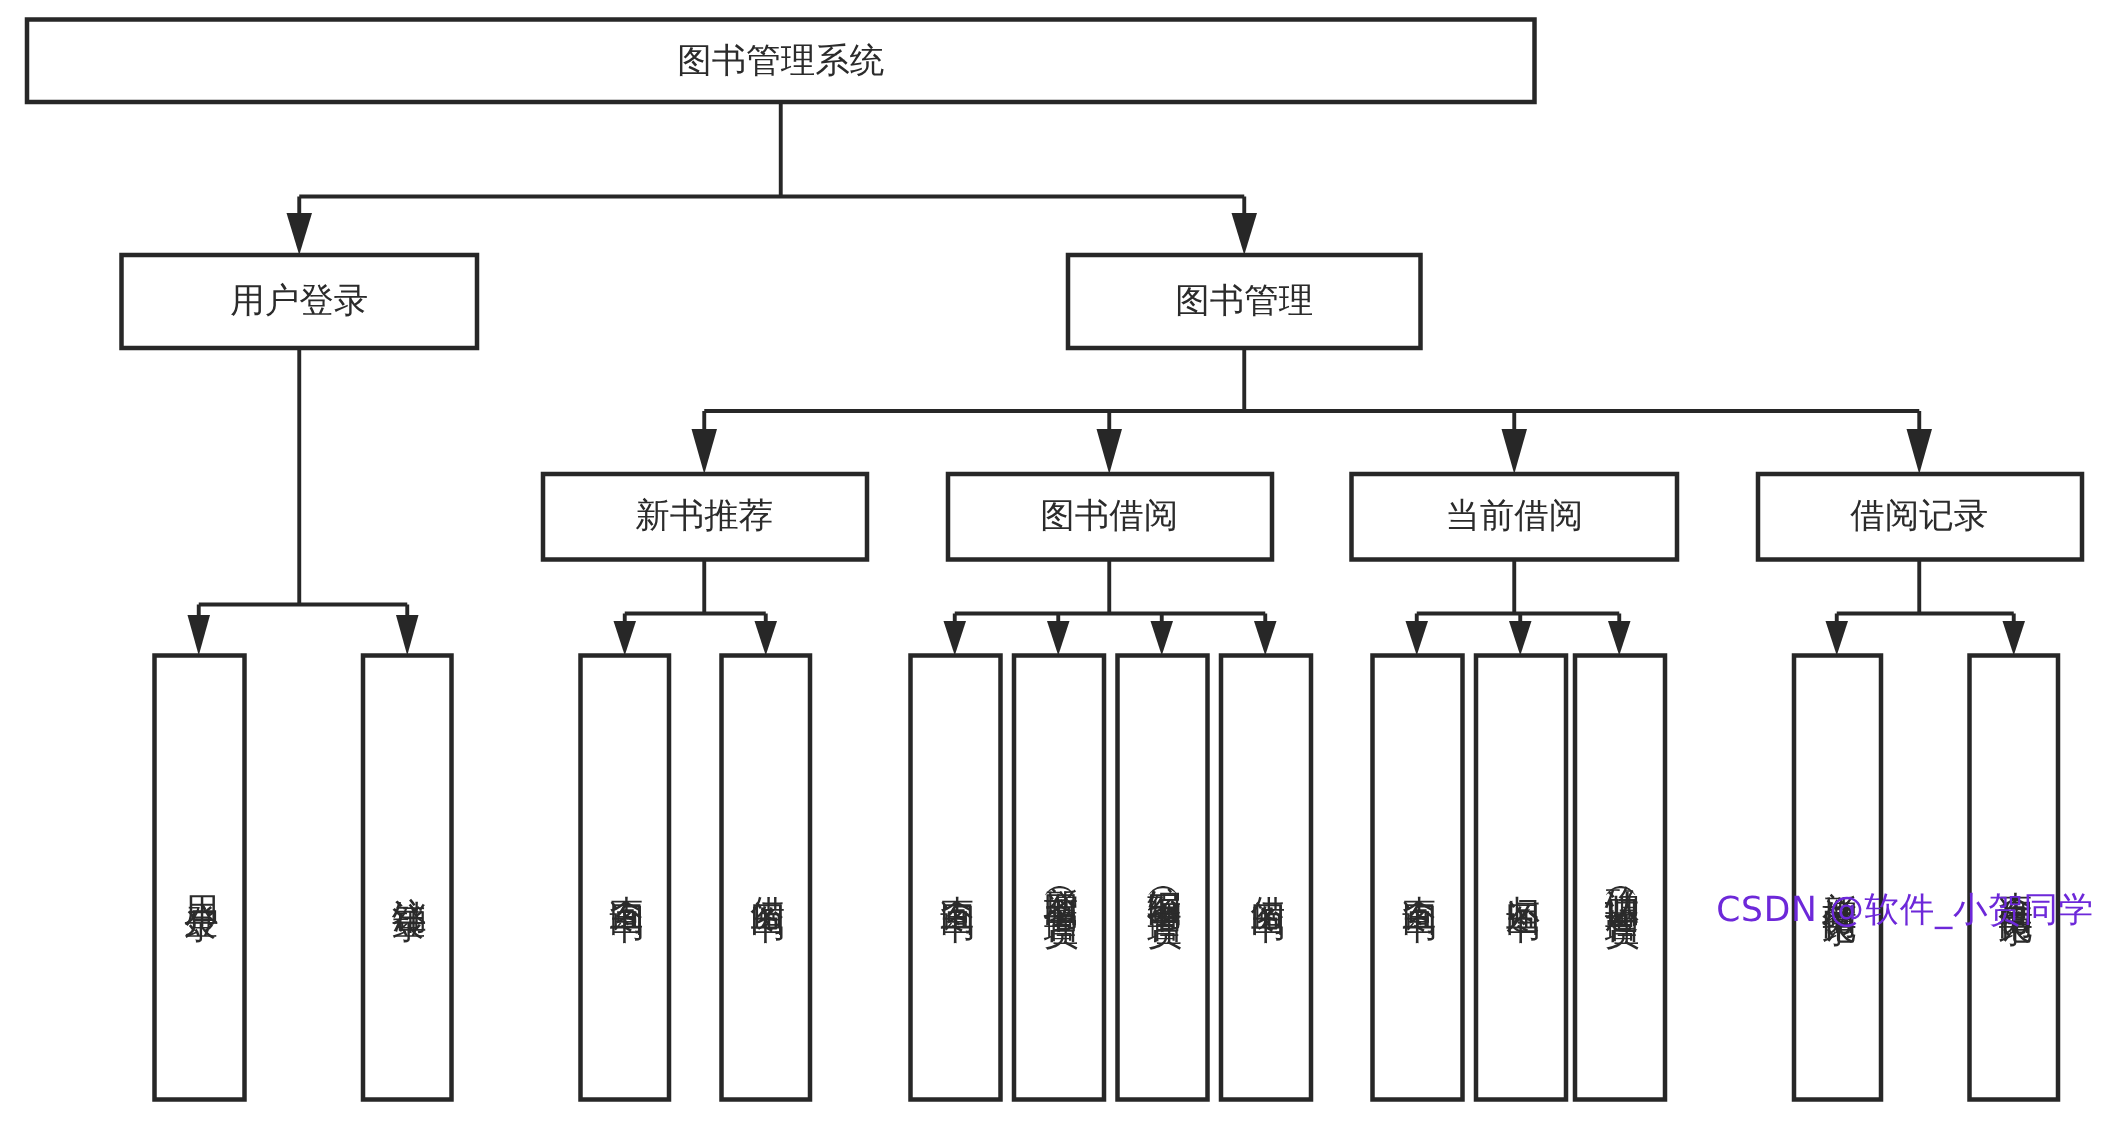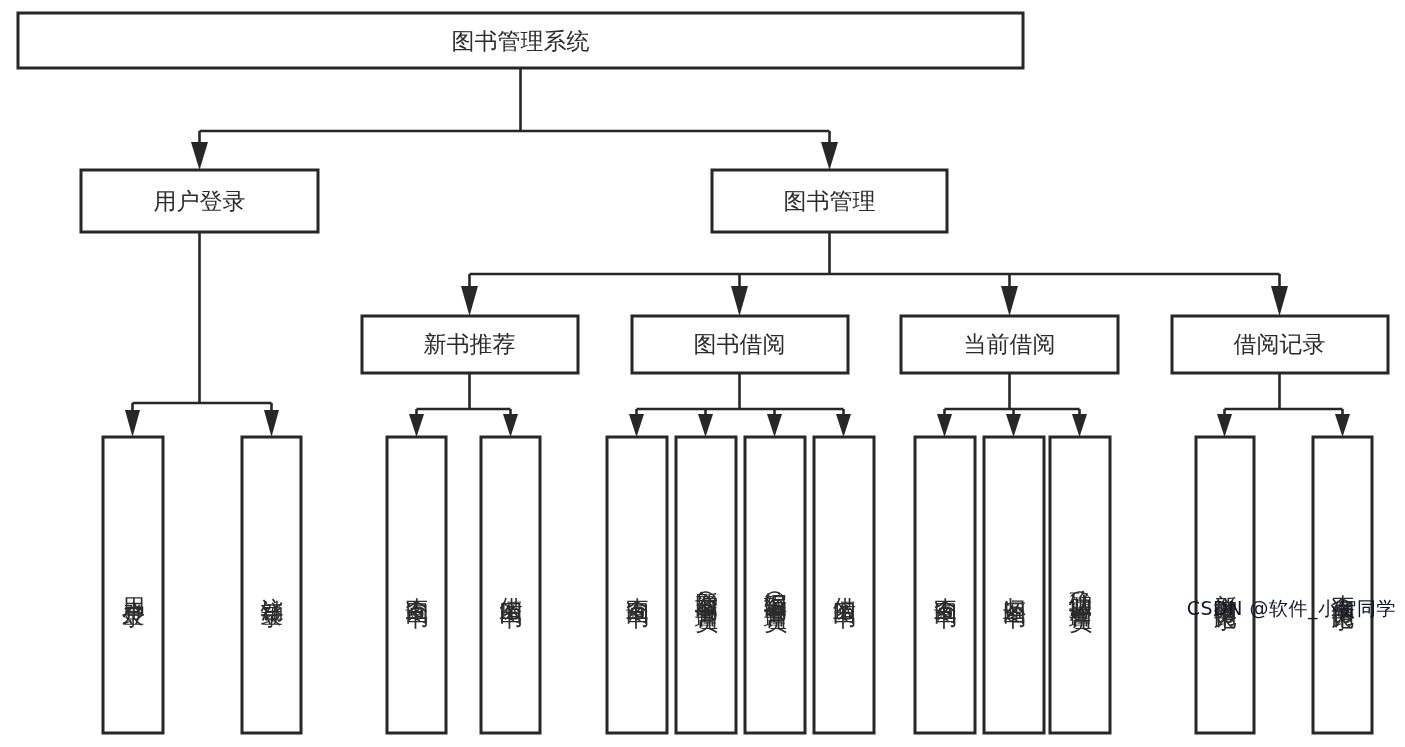--- a/index.html
+++ b/index.html
@@ -66,22 +66,22 @@
     justify-content: center;
     white-space: nowrap;
     pointer-events: none;
     user-select: none;
   }
   #watermark {
     position: absolute;
     right: 9px;
     bottom: 4px;
     font-family: "DejaVu Sans", "Liberation Sans", sans-serif;
-    font-size: 19px;
-    color: #0f172a;
+    font-size: 23px;
+    color: #6d28d9;
     letter-spacing: 0.5px;
     white-space: nowrap;
   }
 </style>
 </head>
 <body>
 
 <div id="diagram-root">
 
   <svg id="flowchart" viewBox="0 0 1405 747">

